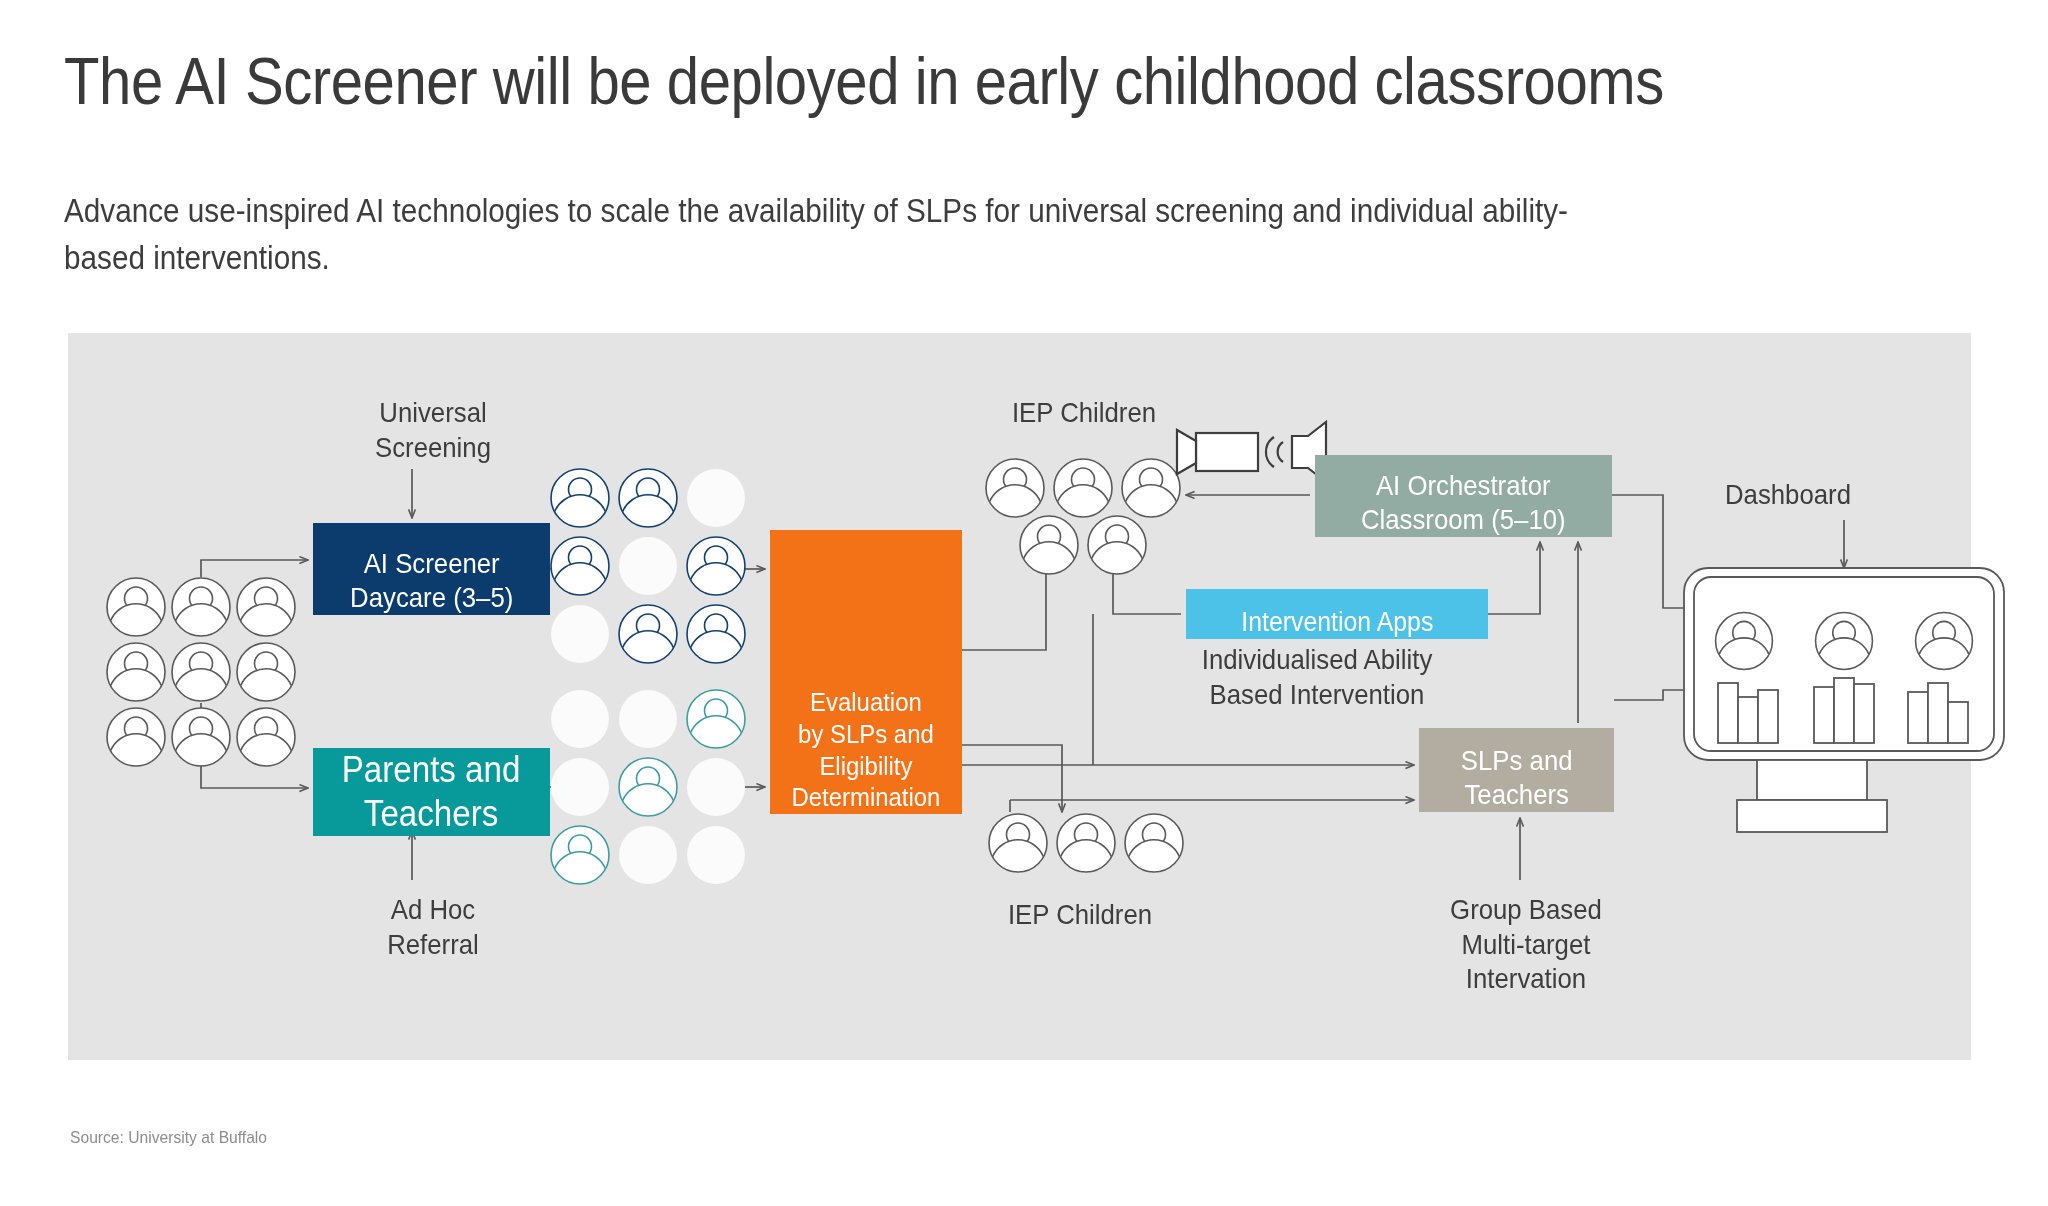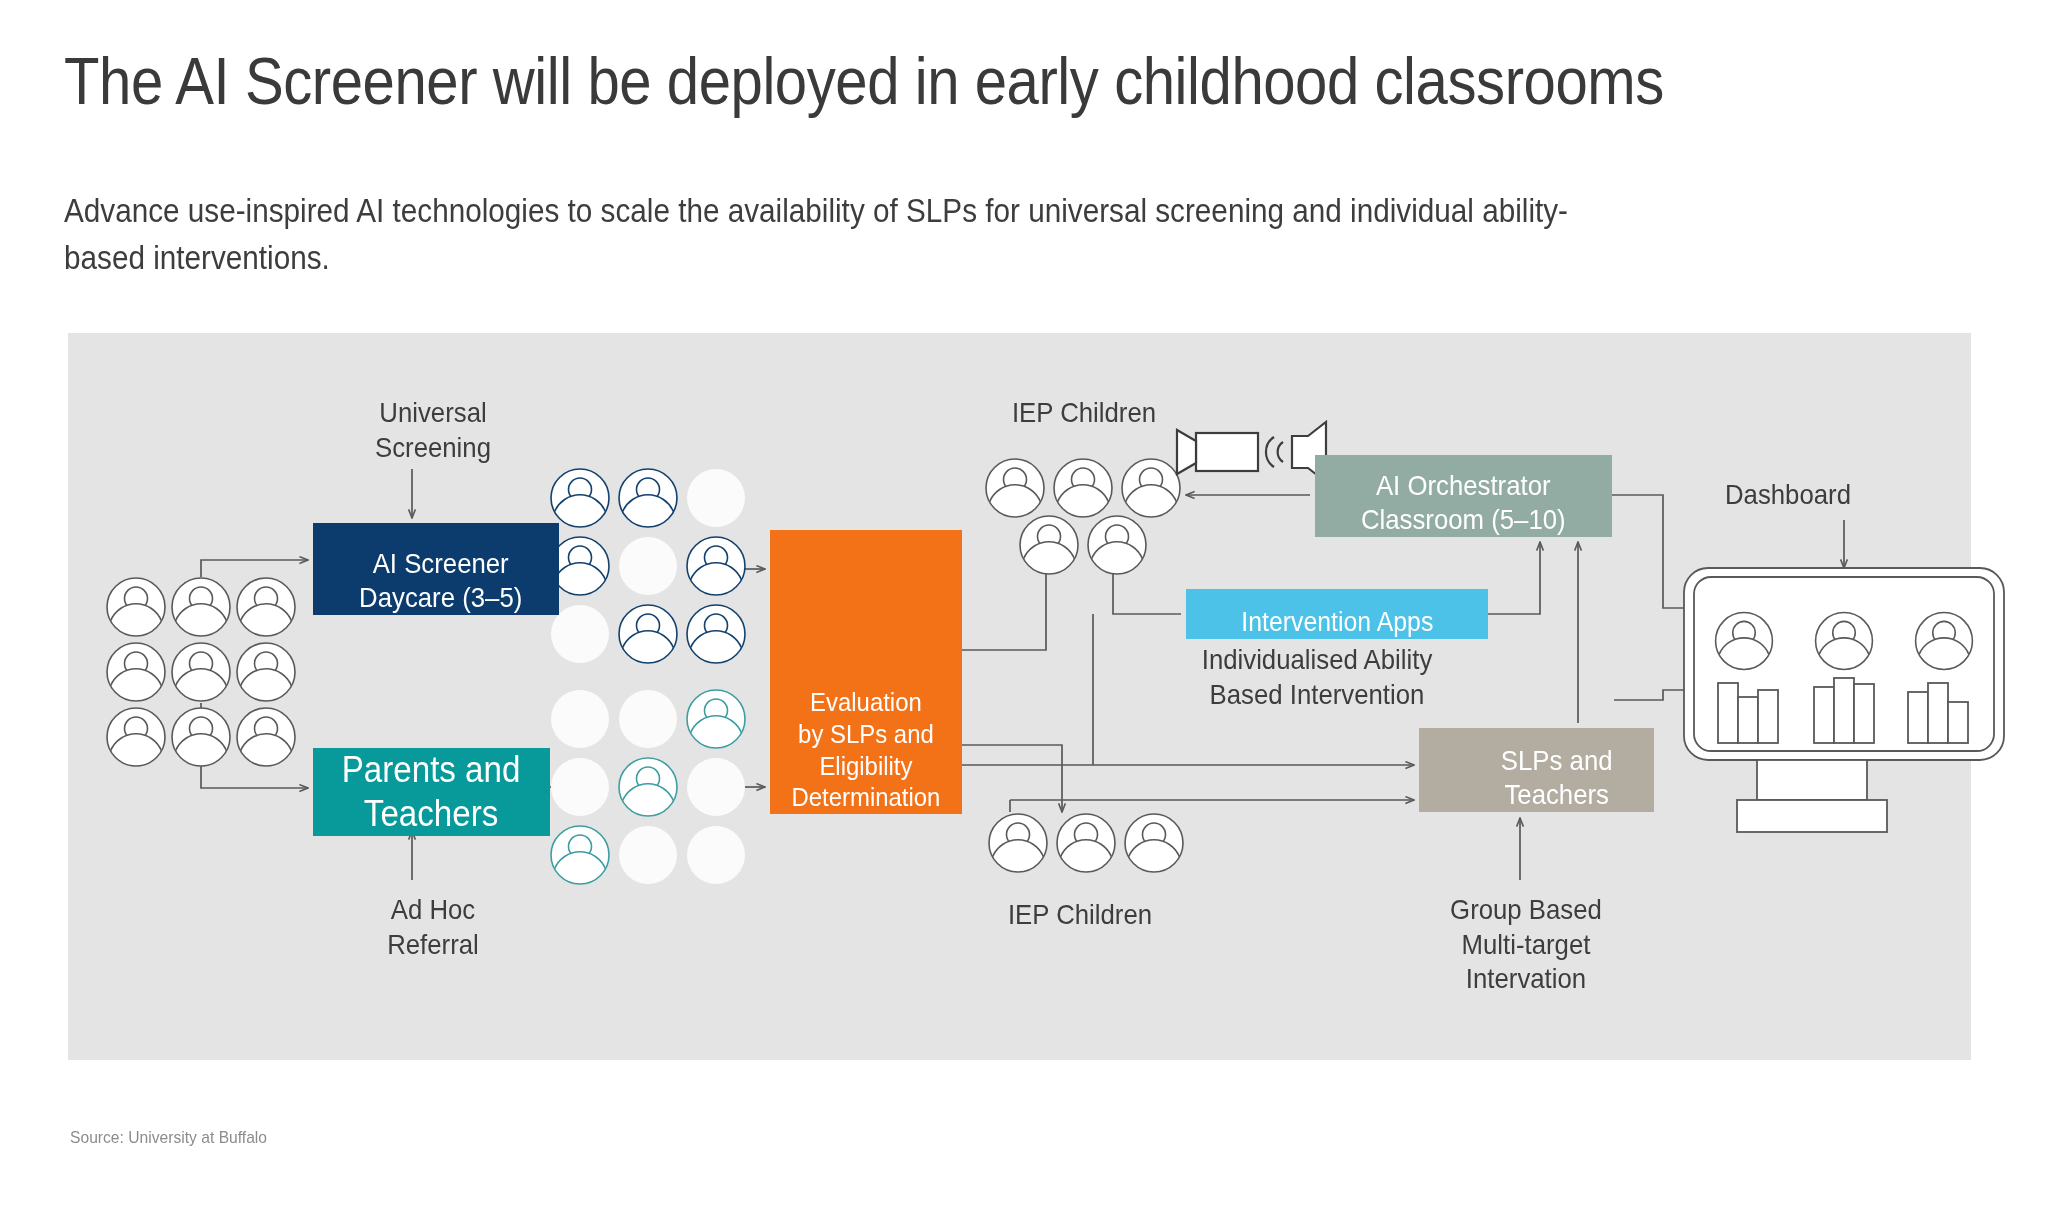--- a/index.html
+++ b/index.html
@@ -46,26 +46,26 @@
   .box{
     position:absolute;
     display:flex;align-items:flex-end;justify-content:center;
     text-align:center;
     color:#ffffff;
     font-weight:300;
     line-height:1.22;
   }
   .box-lbl{transform:scaleX(0.92);display:block;}
 
-  .b-screener{left:313px;top:523px;width:237px;height:92px;background:#0c3c6e;font-size:28px;padding-left:9px;}
+  .b-screener{left:313px;top:523px;width:237px;height:92px;background:#0c3c6e;font-size:28px;}
   .b-parents{left:313px;top:748px;width:237px;height:88px;background:#089a9b;font-size:36px;}
   .b-eval{left:770px;top:518px;width:192px;height:284px;background:#f37218;font-size:26px;margin-top:12px;}
   .b-orch{left:1315px;top:455px;width:297px;height:82px;background:#92aca3;font-size:28px;}
   .b-apps{left:1186px;top:589px;width:302px;height:50px;background:#4cc2e8;font-size:27px;}
-  .b-slps{left:1419px;top:728px;width:195px;height:84px;background:#b3ada1;font-size:28px;padding-left:40px;}
+  .b-slps{left:1419px;top:728px;width:195px;height:84px;background:#b3ada1;font-size:28px;}
 
   .cap{
     position:absolute;color:#3d3d3d;font-weight:300;
     font-size:28px;line-height:1.24;text-align:center;
     transform:scaleX(0.92);
   }
   .c-universal{left:283px;top:396px;width:300px;}
   .c-adhoc{left:283px;top:893px;width:300px;}
   .c-iep-top{left:934px;top:396px;width:300px;}
   .c-iep-bot{left:930px;top:898px;width:300px;}

